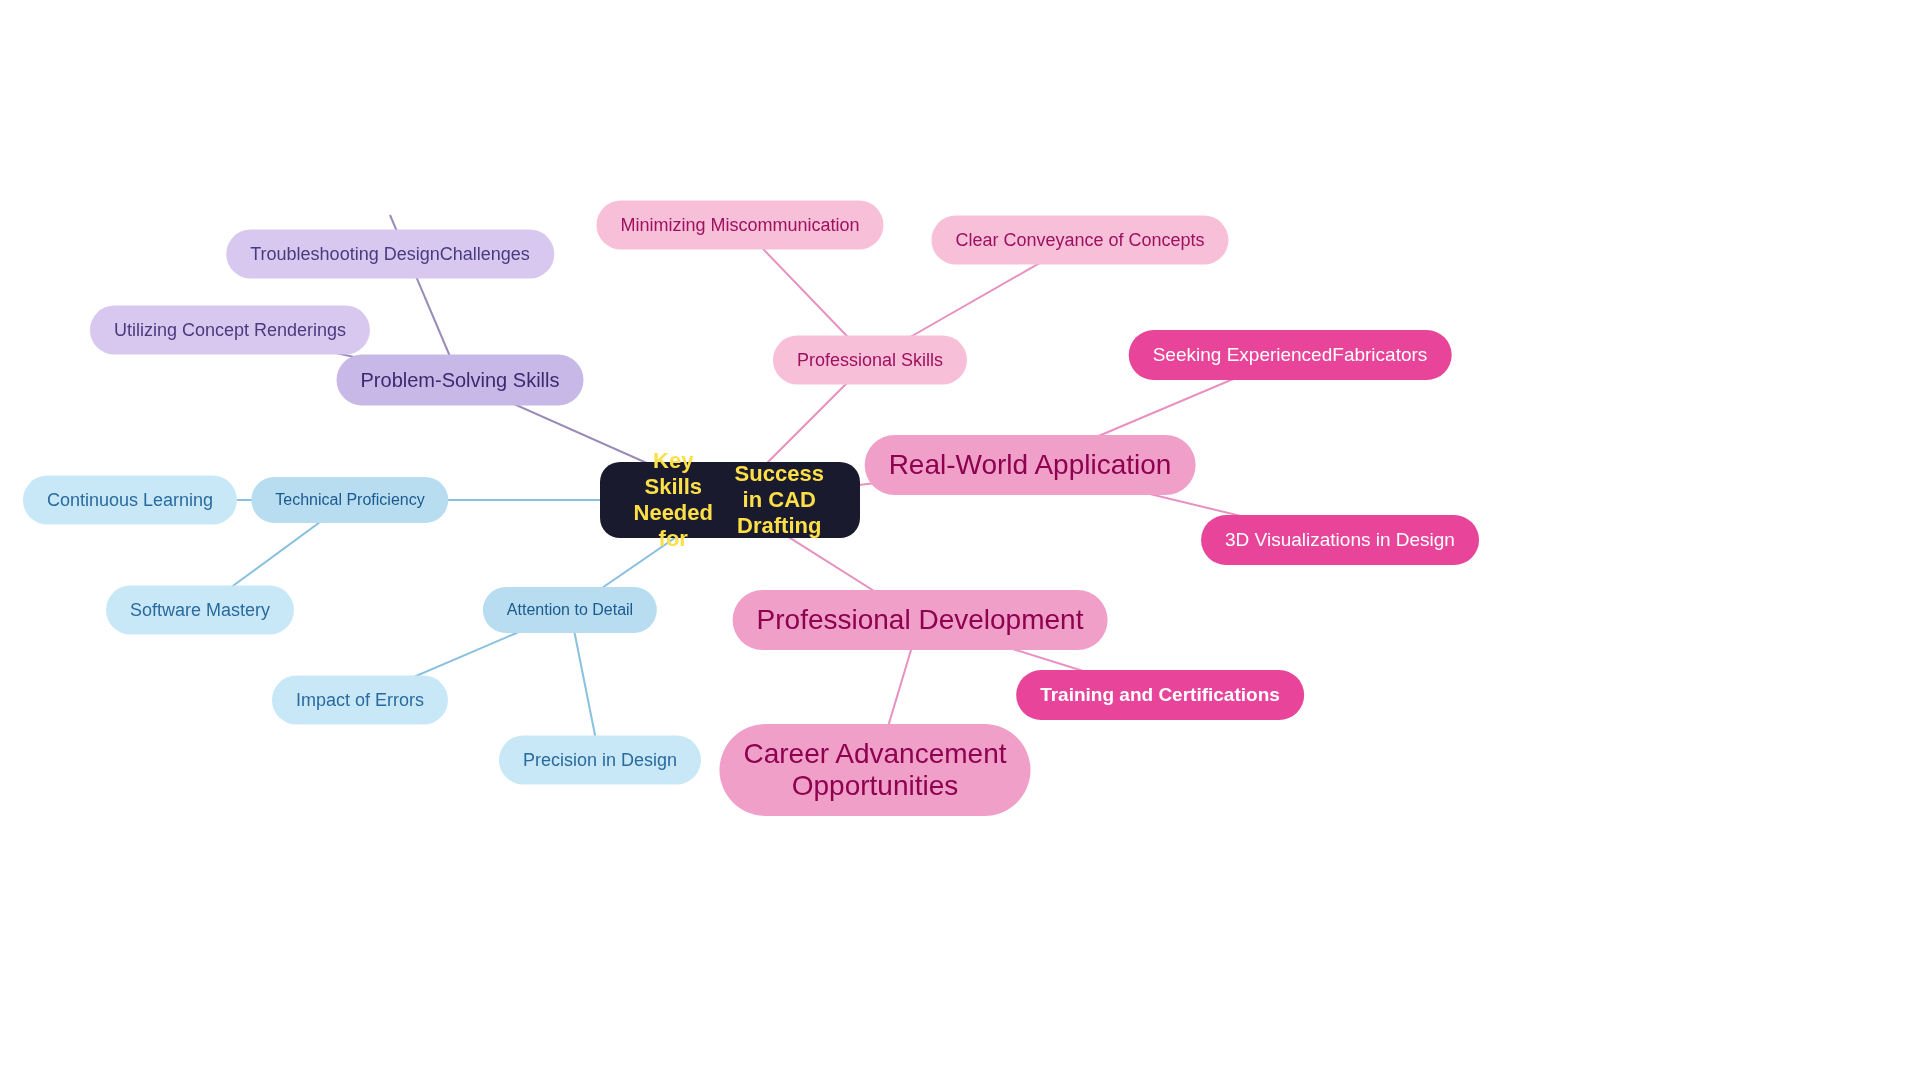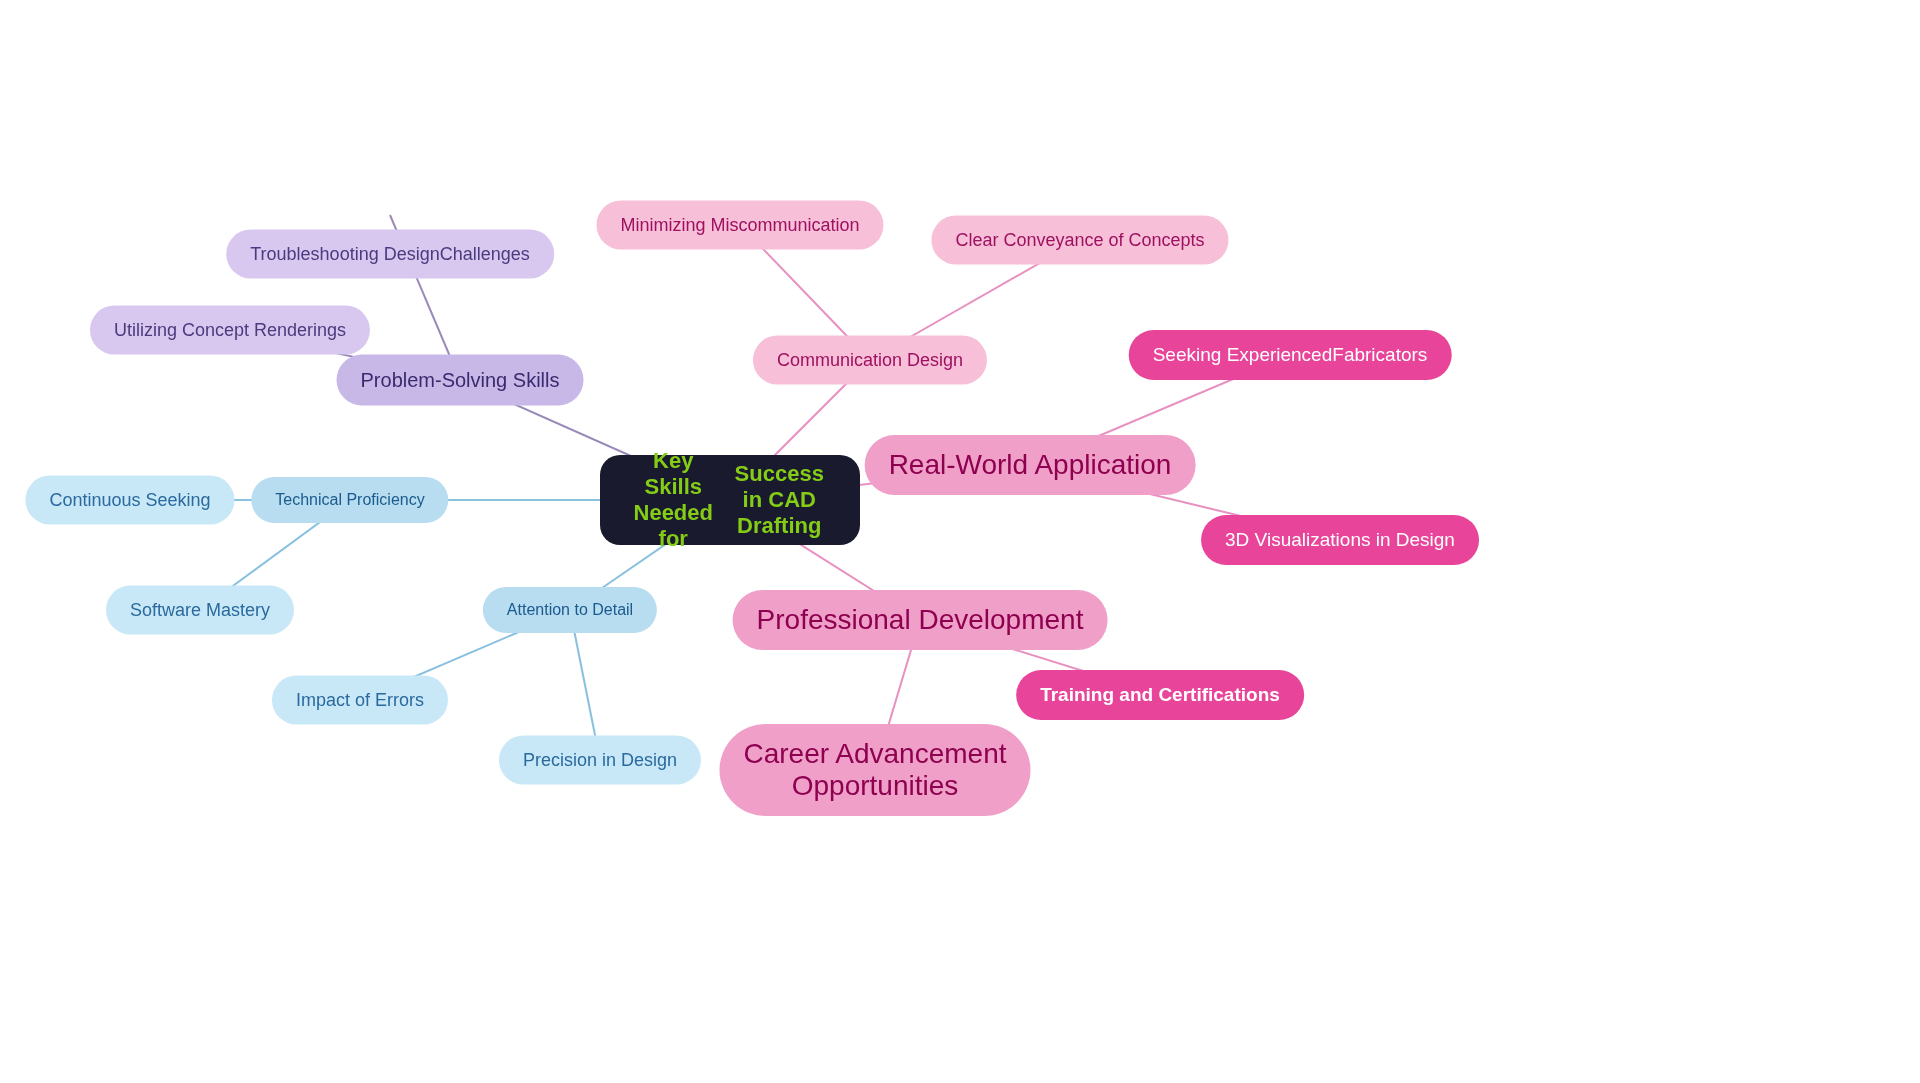--- a/index.html
+++ b/index.html
@@ -29,25 +29,25 @@
       display: flex;
       align-items: center;
       justify-content: center;
       text-align: center;
       font-weight: 500;
       transform: translate(-50%, -50%);
       padding: 14px 24px;
     }
     .node-center {
       background: #1a1a2e;
-      color: #84cc16;
+      color: #fde047;
       font-size: 22px;
       font-weight: 600;
       width: 260px;
-      height: 90px;
+      height: 76px;
       border-radius: 20px;
     }
     .node-purple {
       background: #c8b8e8;
       color: #3a2a6e;
       font-size: 20px;
     }
     .node-purple-light {
       background: #d8c8f0;
       color: #4a3a7e;
@@ -109,26 +109,26 @@
         <span style="display: block;">Key Skills Needed for</span>
         <span style="display: block;">Success in CAD Drafting</span>
       </div>
       <div class="node node-purple" style="left: 460px; top: 380px;">Problem-Solving Skills</div>
       <div class="node node-purple-light" style="left: 390px; top: 215px; margin-top: 39px;">
         <span style="display: block;">Troubleshooting Design</span>
         <span style="display: block; text-align: center;">Challenges</span>
       </div>
       <div class="node node-purple-light" style="left: 230px; top: 330px;">Utilizing Concept Renderings</div>
       <div class="node node-blue" style="left: 350px; top: 500px;">Technical Proficiency</div>
-      <div class="node node-blue-light" style="left: 130px; top: 500px;">Continuous Seeking</div>
+      <div class="node node-blue-light" style="left: 130px; top: 500px;">Continuous Learning</div>
       <div class="node node-blue-light" style="left: 200px; top: 610px;">Software Mastery</div>
       <div class="node node-blue" style="left: 570px; top: 610px;">Attention to Detail</div>
       <div class="node node-blue-light" style="left: 360px; top: 700px;">Impact of Errors</div>
       <div class="node node-blue-light" style="left: 600px; top: 760px;">Precision in Design</div>
-      <div class="node node-pink-light" style="left: 870px; top: 360px;">Communication Design</div>
+      <div class="node node-pink-light" style="left: 870px; top: 360px;">Professional Skills</div>
       <div class="node node-pink-light" style="left: 740px; top: 225px;">Minimizing Miscommunication</div>
       <div class="node node-pink-light" style="left: 1080px; top: 240px;">Clear Conveyance of Concepts</div>
       <div class="node node-pink" style="left: 1030px; top: 465px;">Real-World Application</div>
       <div class="node node-pink-bright" style="left: 1290px; top: 355px;">
         <span style="display: block;">Seeking Experienced</span>
         <span style="display: block;">Fabricators</span>
       </div>
       <div class="node node-pink-bright" style="left: 1340px; top: 540px;">3D Visualizations in Design</div>
       <div class="node node-pink" style="left: 920px; top: 620px;">Professional Development</div>
       <div class="node node-pink-bright" style="left: 1160px; top: 695px; font-weight: bold;">Training and Certifications</div>

